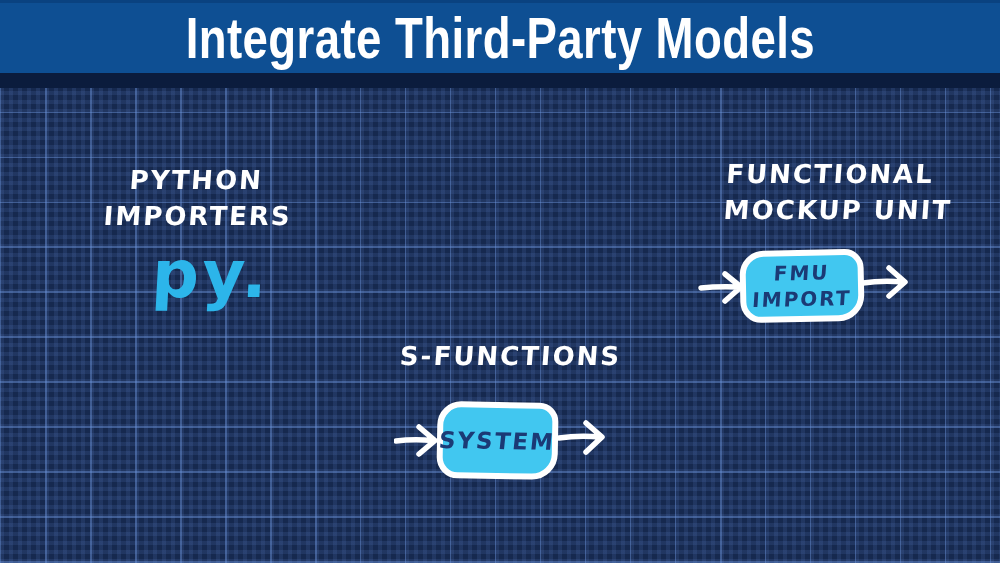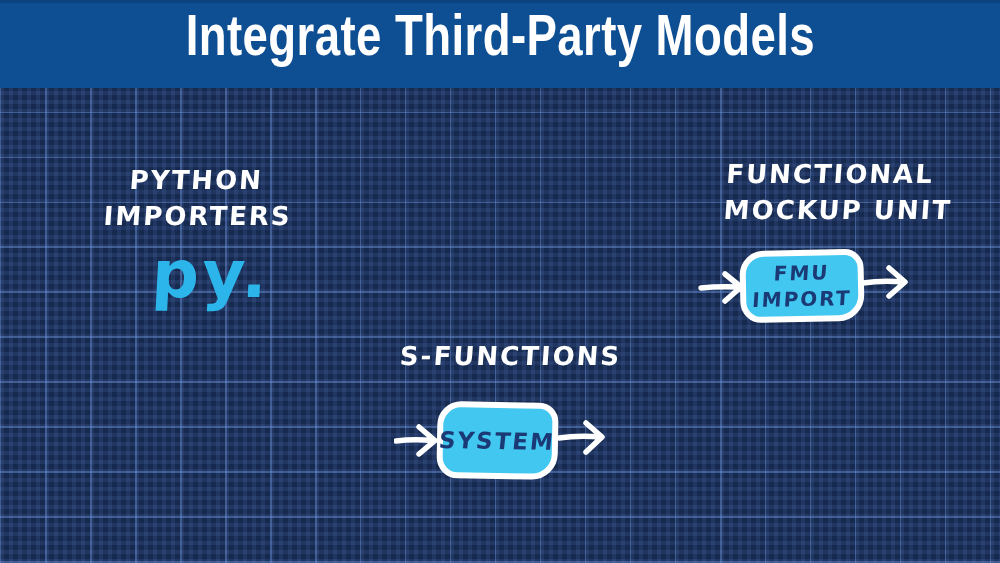--- a/index.html
+++ b/index.html
@@ -13,23 +13,24 @@
     height: 563px;
     overflow: hidden;
     font-family: "DejaVu Sans", sans-serif;
   }
 
   
   .banner {
     position: absolute;
     left: 0; top: 0;
     width: 1000px;
-    height: 88px;
+    height: 73px;
     background: linear-gradient(#0a4280 0 3px, #0e4f93 3px);
     display: flex;
+    align-items: center;
     justify-content: center;
   }
   .banner h1 {
     margin: 0;
     padding-top: 2px;
     color: #ffffff;
     font-family: "Liberation Sans", sans-serif;
     font-weight: 700;
     font-size: 57px;
     letter-spacing: 0.5px;

